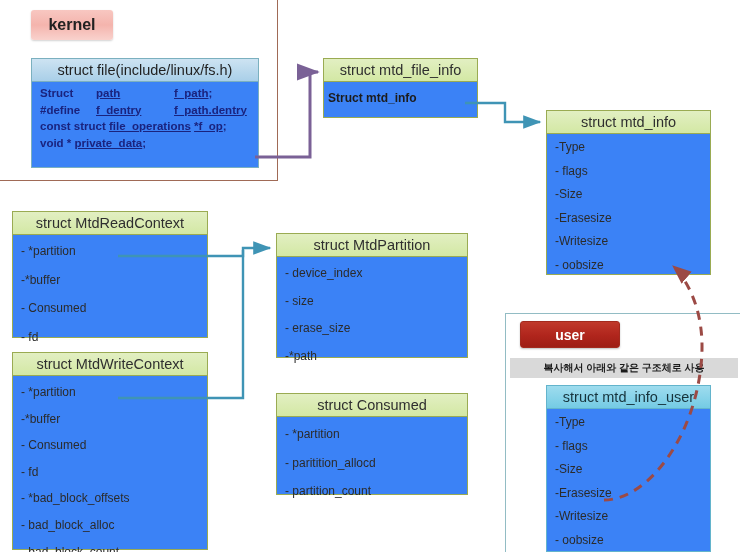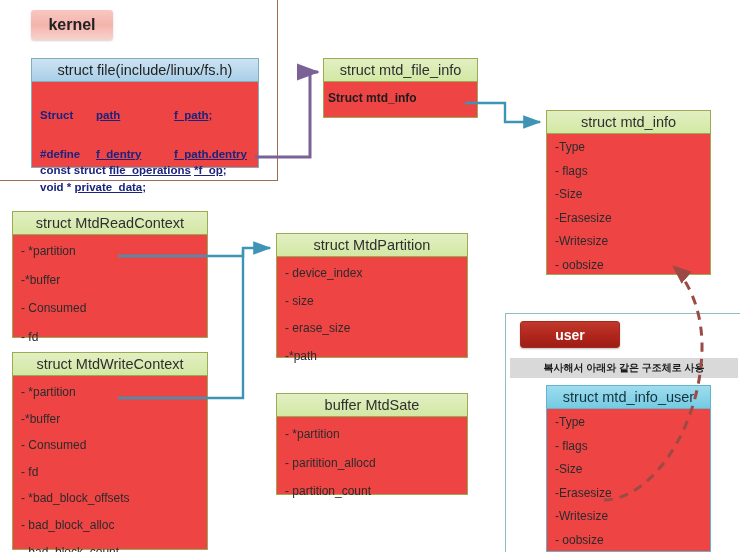--- a/index.html
+++ b/index.html
@@ -85,21 +85,21 @@
     color: #1b1b1b;
     background: #d9d9d9;
     text-align: center;
     box-sizing: border-box;
   }
 
   
   .box {
     position: absolute;
     box-sizing: border-box;
-    background: #ef4444;
+    background: #3b82f6;
   }
   .box .bx-title {
     box-sizing: border-box;
     text-align: center;
     font-size: 14.5px;
     padding: 3px 4px;
     white-space: nowrap;
     overflow: hidden;
   }
   .box .bx-body {
@@ -139,21 +139,21 @@
   .fs-body { padding: 5px 8px 4px 9px; }
   .fs-line {
     font-size: 11.5px;
     font-weight: bold;
     color: #1a237e;
     line-height: 1.0;
     white-space: nowrap;
     margin-bottom: 5px;
   }
   .fs-line .u { text-decoration: underline; }
-  .fs-c1 { display: inline-block; width: 56px; margin-top: 22px; }
+  .fs-c1 { display: inline-block; width: 56px; }
   .fs-c2 { display: inline-block; width: 78px; }
 
   .mfi-row {
     font-size: 12px;
     font-weight: bold;
     color: #1c1c1c;
     padding: 9px 0 0 4px;
     white-space: nowrap;
   }
 
@@ -242,21 +242,21 @@
     <div class="bx-title">struct MtdPartition</div>
     <div class="bx-body" style="padding-top:10px;">
       <div class="bx-row" style="margin-bottom:15px;">- device_index</div>
       <div class="bx-row" style="margin-bottom:15px;">- size</div>
       <div class="bx-row" style="margin-bottom:15px;">- erase_size</div>
       <div class="bx-row">-*path</div>
     </div>
   </div>
 
   <div class="box green" style="left:276px; top:393px; width:192px; height:102px;">
-    <div class="bx-title">buffer MtdSate</div>
+    <div class="bx-title">struct Consumed</div>
     <div class="bx-body" style="padding-top:11px;">
       <div class="bx-row" style="margin-bottom:16px;">- *partition</div>
       <div class="bx-row" style="margin-bottom:16px;">- paritition_allocd</div>
       <div class="bx-row">- partition_count</div>
     </div>
   </div>
 
   <div class="box blue2" style="left:546px; top:385px; width:165px; height:167px;">
     <div class="bx-title">struct mtd_info_user</div>
     <div class="bx-body" style="padding-top:7px;">

